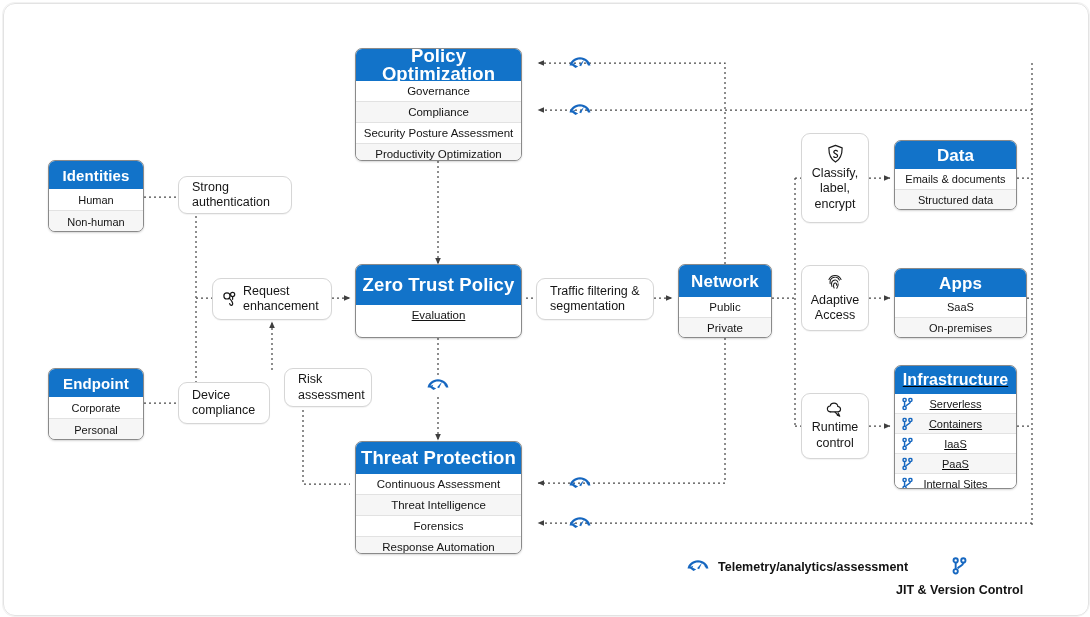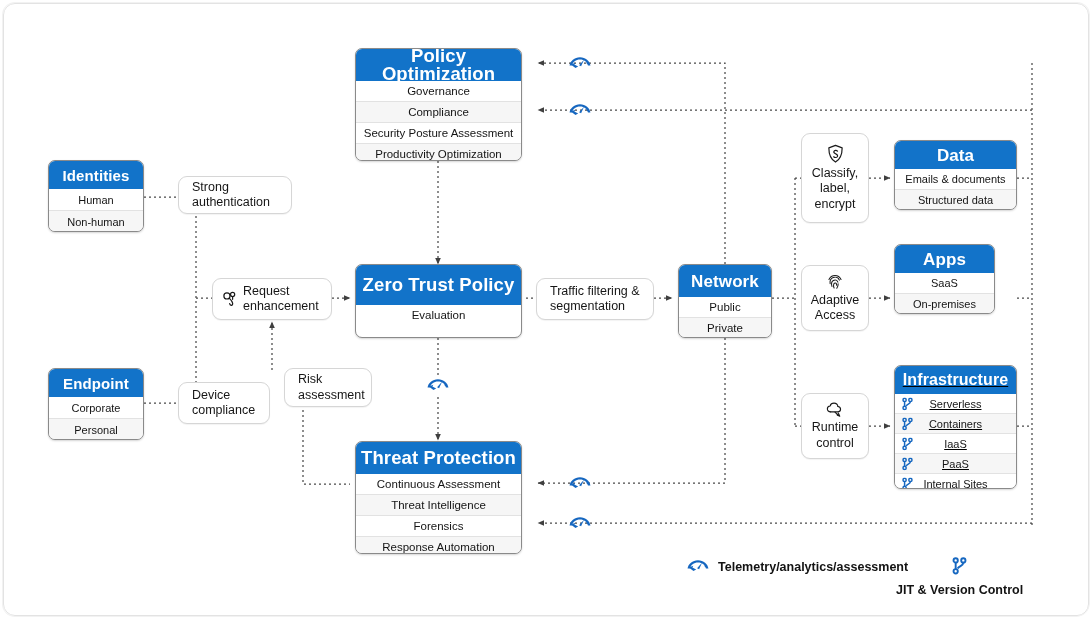--- a/index.html
+++ b/index.html
@@ -185,21 +185,21 @@
     <div class="hdr" style="height:28px;">Identities</div>
     <div class="rows">
       <div class="row" style="height:21px;">Human</div>
       <div class="row alt" style="height:21px;">Non-human</div>
     </div>
   </div>
 
   <div class="card big" style="left:355px;top:264px;width:167px;height:74px;">
     <div class="hdr" style="height:40px;">Zero Trust Policy</div>
     <div class="rows">
-      <div class="row" style="height:20px;">Evaluation</div>
+      <div class="row" style="height:20px;text-decoration:underline;">Evaluation</div>
     </div>
   </div>
 
   <div class="card" style="left:678px;top:264px;width:94px;height:74px;">
     <div class="hdr" style="height:32px;font-size:17px;">Network</div>
     <div class="rows">
       <div class="row" style="height:20px;font-size:11.5px;">Public</div>
       <div class="row alt" style="height:20px;font-size:11.5px;">Private</div>
     </div>
   </div>
@@ -215,21 +215,21 @@
   </div>
 
   <div class="card" style="left:894px;top:140px;width:123px;height:70px;">
     <div class="hdr" style="height:28px;font-size:17px;">Data</div>
     <div class="rows">
       <div class="row" style="height:20px;font-size:11px;">Emails &amp; documents</div>
       <div class="row alt" style="height:20px;font-size:11px;text-align:right;">Structured data</div>
     </div>
   </div>
 
-  <div class="card" style="left:894px;top:244px;width:101px;height:70px;">
+  <div class="card" style="left:894px;top:268px;width:133px;height:70px;">
     <div class="hdr" style="height:28px;font-size:17px;">Apps</div>
     <div class="rows">
       <div class="row" style="height:20px;font-size:11px;">SaaS</div>
       <div class="row alt" style="height:20px;font-size:11px;">On-premises</div>
     </div>
   </div>
 
   <div class="card" style="left:894px;top:365px;width:123px;height:124px;text-decoration:underline;">
     <div class="hdr" style="height:28px;font-size:16px;">Infrastructure</div>
     <div class="rows">

